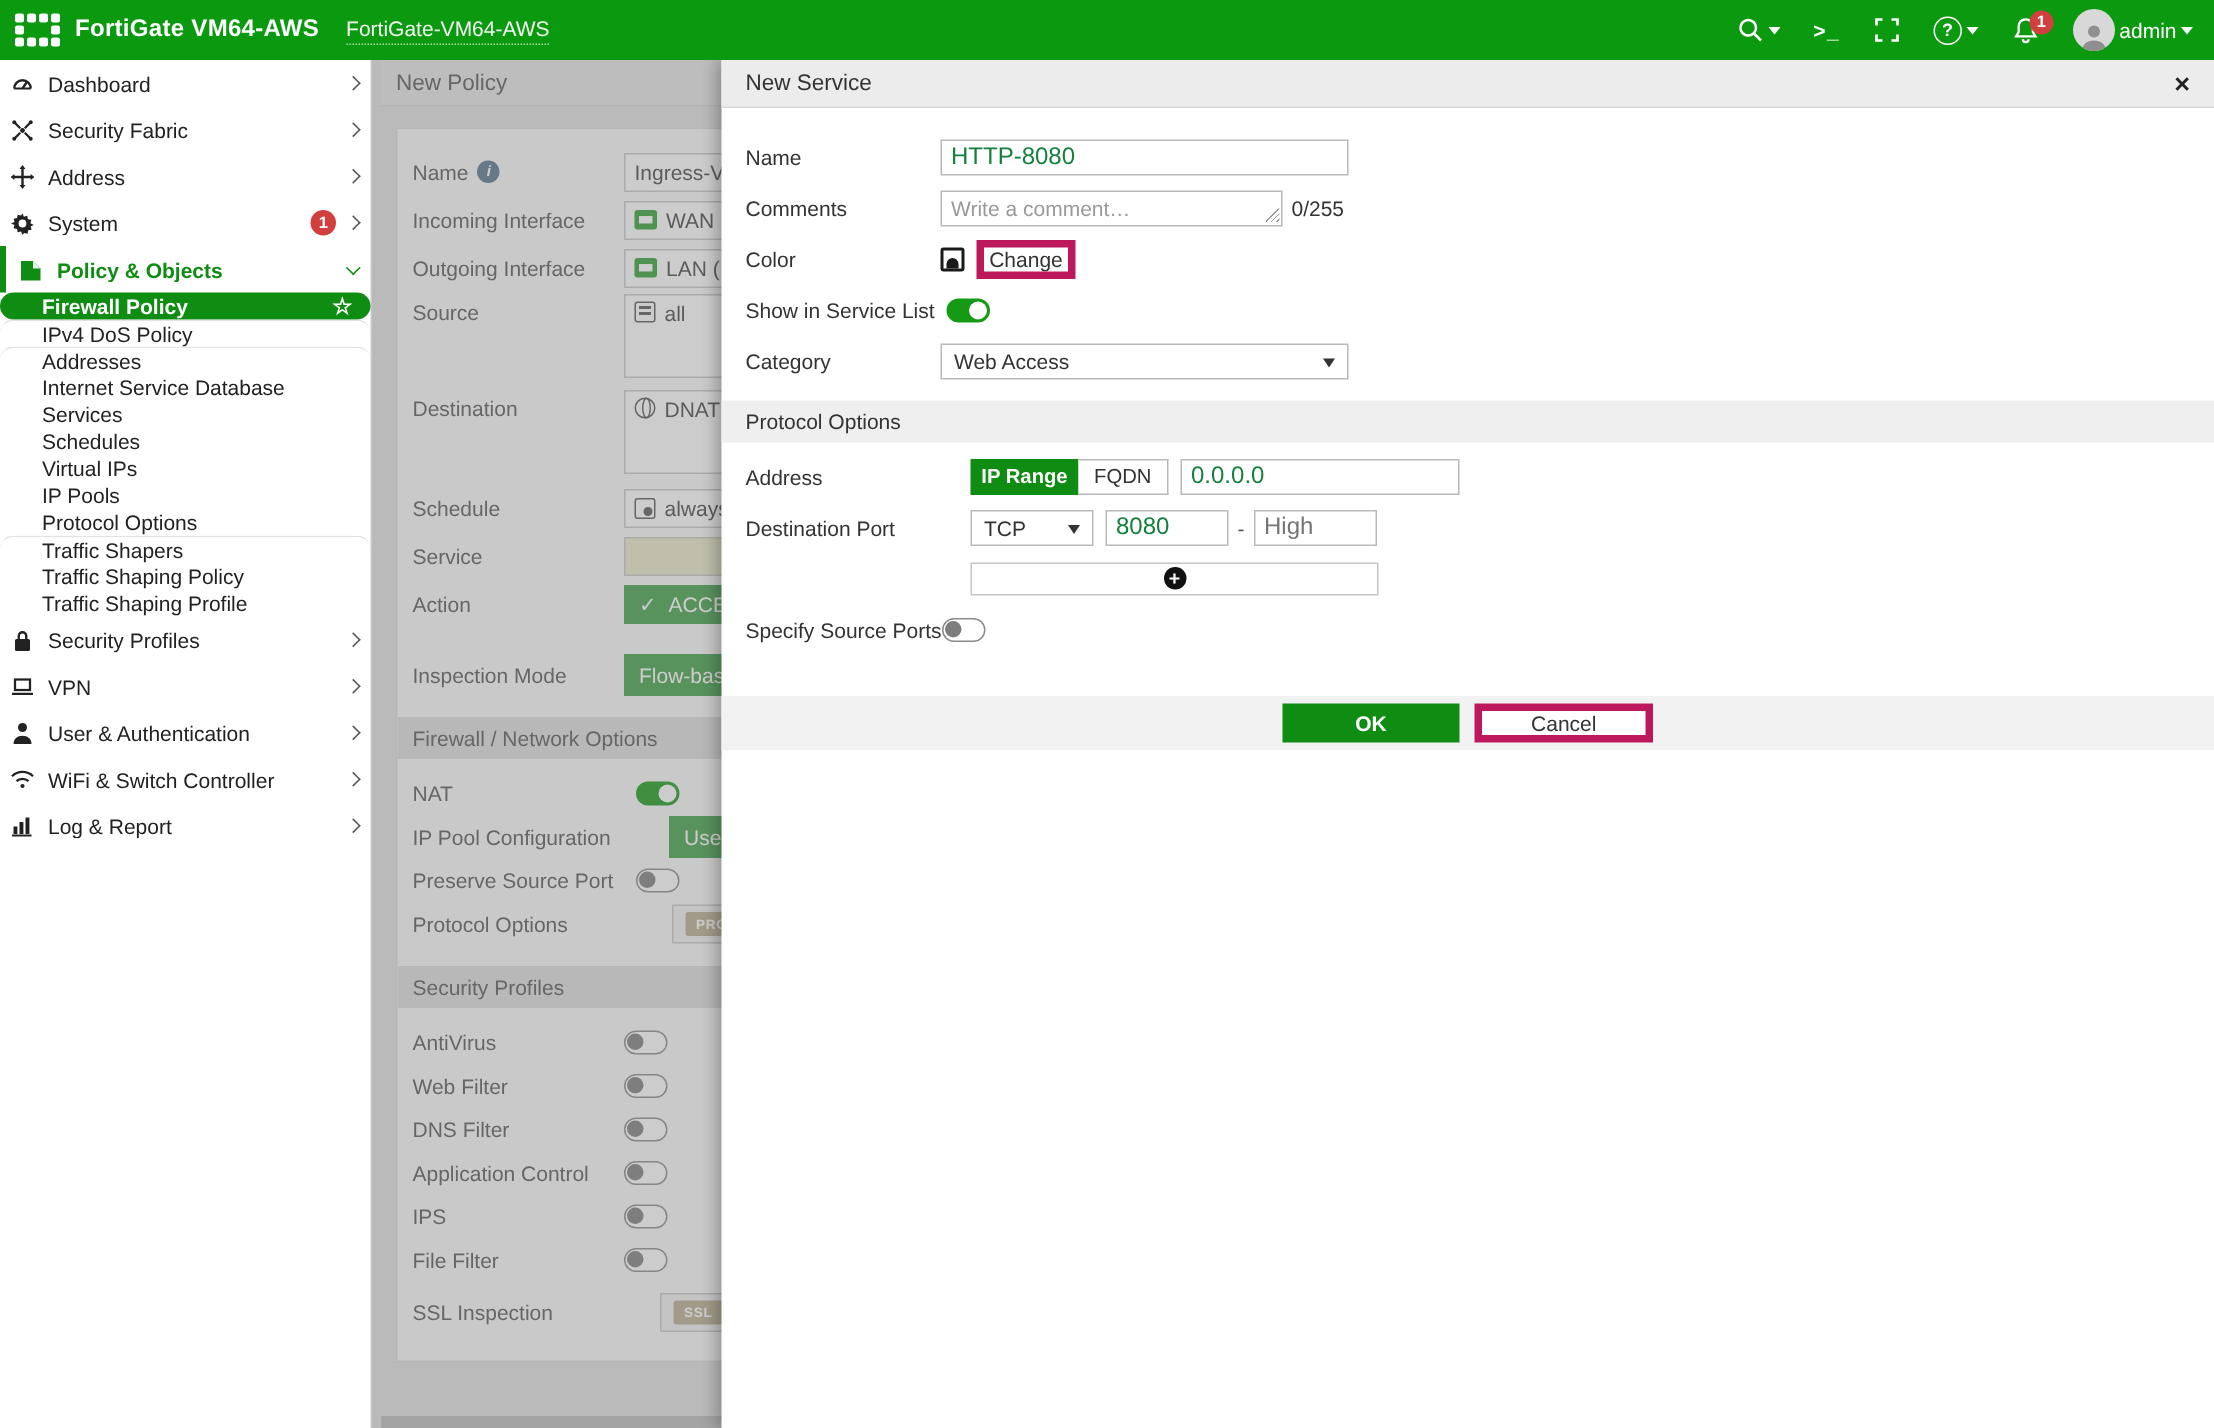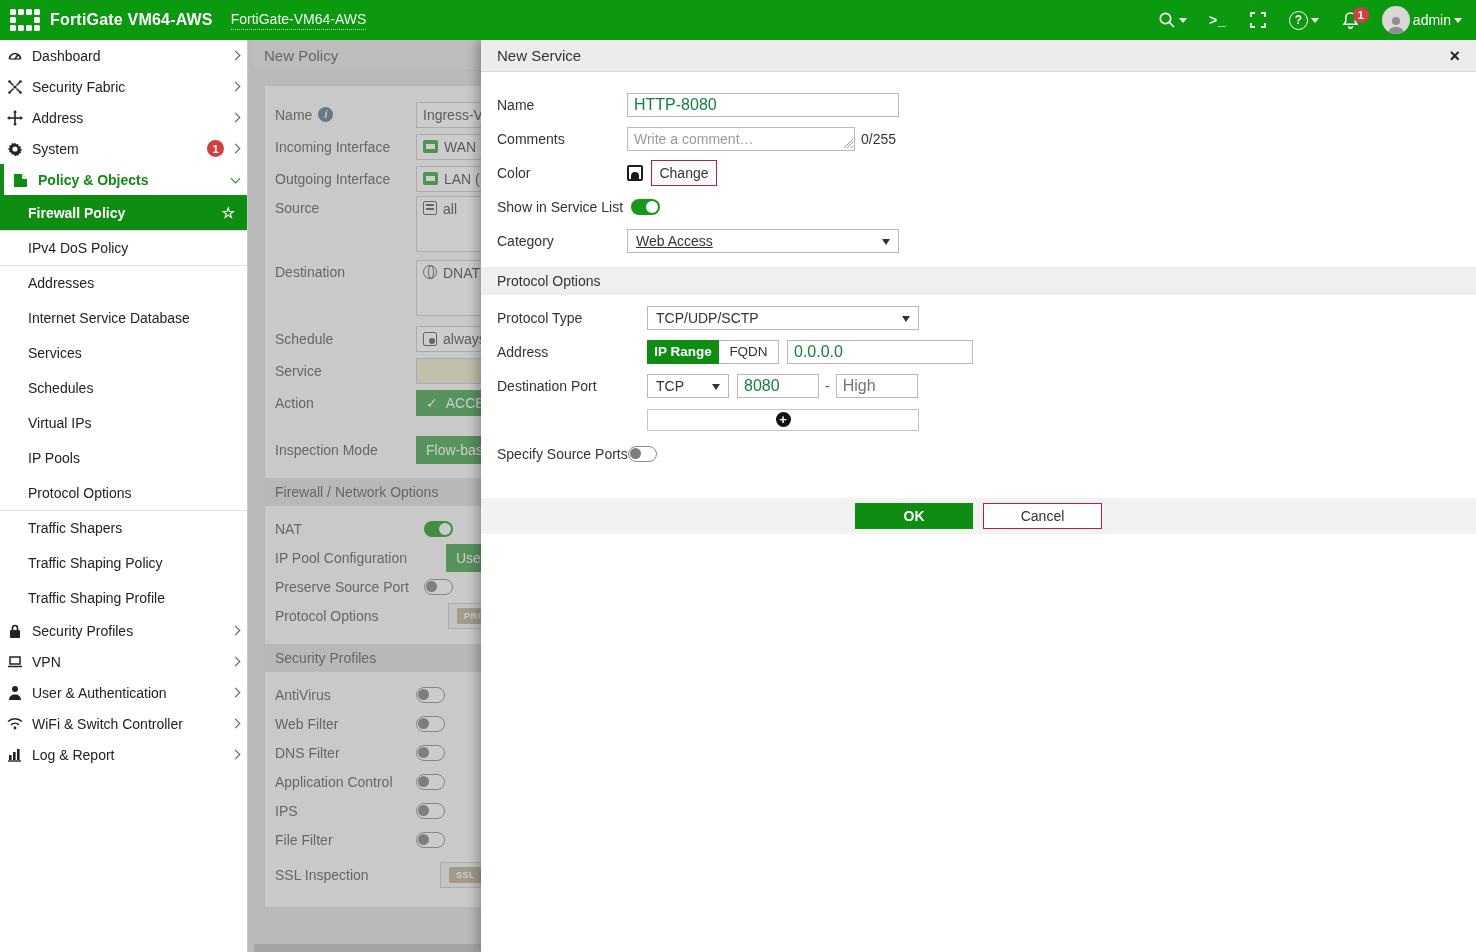--- a/index.html
+++ b/index.html
@@ -25,21 +25,21 @@
   
   .sidebar { position:absolute; left:0; top:40px; width:248px; bottom:0; background:#fff; border-right:1px solid #c9c9c9; z-index:10; font-size:14px; color:#222; }
   .nav-item { height:31px; display:flex; align-items:center; padding:0 6px; cursor:pointer; }
   .nav-item .ico { width:17px; height:17px; margin-right:9px; display:flex; align-items:center; justify-content:center; color:#222; flex:none; }
   .nav-item .lbl { flex:1; white-space:nowrap; overflow:hidden; }
   .chev { width:7px; height:7px; border-right:1.8px solid #555; border-bottom:1.8px solid #555; transform:rotate(-45deg); flex:none; margin-right:2px; }
   .chev.down { transform:rotate(45deg); border-color:#0f8c12; margin-top:-3px; }
   .nav-badge { min-width:17px; height:17px; background:#d23f3f; color:#fff; border-radius:9px; font-size:11px; font-weight:bold; display:flex; align-items:center; justify-content:center; margin-right:8px; padding:0 4px; }
   .nav-item.active-section { border-left:4px solid #0f8c12; padding-left:8px; color:#0f8c12; font-weight:bold; }
   .nav-item.active-section .ico { color:#0f8c12; }
-  .nav-sub { height:35px; display:flex; align-items:center; padding:0 12px 0 28px; cursor:pointer; white-space:nowrap; }
+  .nav-sub { height:18px; display:flex; align-items:center; padding:0 12px 0 28px; cursor:pointer; white-space:nowrap;border-radius:12px; }
   .nav-sub.selected { background:#0f8c12; color:#fff; font-weight:bold; }
   .nav-sub .star { margin-left:auto; font-size:15px; color:#fff; }
   .nav-sub.grp { border-top:1px solid #e2e2e2; }
 
   
   .content { position:absolute; left:248px; top:40px; right:0; bottom:0; background:#e2e2e2; z-index:1; }
   .policy-panel { position:absolute; left:6px; top:0; width:740px; bottom:0; }
   .panel-title { height:31px; background:#e6e6e6; display:flex; align-items:center; padding-left:10px; font-size:15px; color:#555; border-bottom:1px solid #d5d5d5; }
   .panel-card { margin:14px 0 0 10px; background:#fafafa; border:1px solid #dcdcdc; padding:14px 0 10px 10px; width:720px; height:824px; overflow:hidden; position:relative; }
   .p-row { display:flex; align-items:center; min-height:29px; font-size:14px; color:#555; }
@@ -82,21 +82,21 @@
   .sel .sel-txt { flex:1; white-space:nowrap; overflow:hidden; }
   .caret-d { width:0; height:0; border:4.5px solid transparent; border-top:6px solid #333; margin-top:6px; flex:none; }
   .comment-wrap { position:relative; width:228px; }
   .comment-box { width:228px; height:24px; border:1px solid #b9b9b9; background:#fff; font-family:"Liberation Sans",sans-serif; font-size:14px; padding:0 14px 0 6px; color:#222; outline:none; }
   .comment-box::placeholder { color:#9a9a9a; }
   .resize-grip { position:absolute; right:2px; bottom:3px; width:9px; height:9px; background:
      linear-gradient(135deg, transparent 0 45%, #999 45% 52%, transparent 52% 65%, #999 65% 72%, transparent 72% 85%, #999 85% 92%, transparent 92%); }
   .counter { margin-left:6px; font-size:14px; color:#333; }
   .color-ico { width:16px; height:16px; border:2px solid #1a1a1a; border-radius:2px; position:relative; margin-right:8px; }
   .color-ico:after { content:""; position:absolute; left:2px; bottom:0; width:8px; height:7px; background:#1a1a1a; border-radius:4px 4px 0 0; }
-  .btn { height:26px; border:1px solid #be185d; background:#fff; color:#333; font-size:14px; font-family:"Liberation Sans",sans-serif; display:flex; align-items:center; justify-content:center; cursor:pointer; }
+  .btn { height:26px; border:5px solid #be185d; background:#fff; color:#333; font-size:14px; font-family:"Liberation Sans",sans-serif; display:flex; align-items:center; justify-content:center; cursor:pointer; }
   .d-band { height:28px; background:#efefef; display:flex; align-items:center; padding-left:16px; margin:12px 0 8px -16px; font-size:14px; color:#333; }
   .seg { height:24px; display:flex; align-items:center; justify-content:center; font-size:13.5px; cursor:pointer; }
   .seg.on { background:#0f8c12; color:#fff; font-weight:bold; }
   .seg.offseg { background:#fff; color:#333; border:1px solid #b9b9b9; border-left:none; }
   .plus-box { width:272px; height:22px; border:1px solid #c4c4c4; background:#fff; display:flex; align-items:center; justify-content:center; cursor:pointer; }
   .plus-circ { width:15px; height:15px; background:#111; color:#fff; border-radius:50%; font-size:13px; font-weight:bold; display:flex; align-items:center; justify-content:center; line-height:1; }
   .dlg-footer { margin-top:30px; height:36px; background:#f2f2f2; display:flex; align-items:center; justify-content:center; gap:10px; }
   .btn-ok { width:118px; height:26px; background:#0f8c12; color:#fff; font-weight:bold; font-size:14px; border:none; display:flex; align-items:center; justify-content:center; cursor:pointer; font-family:"Liberation Sans",sans-serif; }
   .btn-cancel { width:119px; }
   svg { display:block; }
@@ -479,35 +479,28 @@
       <button class="btn" style="width:66px;">Change</button>
     </div>
 
     <div class="d-row" style="margin-bottom:5px;">
       <span class="d-lbl" style="width:auto; margin-right:8px;">Show in Service List</span>
       <span class="tgl on"></span>
     </div>
 
     <div class="d-row">
       <span class="d-lbl">Category</span>
-      <div class="sel" style="width:272px;text-decoration:underline;">
+      <div class="sel" style="width:272px;">
         <span class="sel-txt">Web Access</span>
         <span class="caret-d"></span>
       </div>
     </div>
 
     <div class="d-band">Protocol Options</div>
 
-    <div class="d-row" style="margin-bottom:5px;">
-      <span class="d-lbl wide">Protocol Type</span>
-      <div class="sel" style="width:272px;">
-        <span class="sel-txt">TCP/UDP/SCTP</span>
-        <span class="caret-d"></span>
-      </div>
-    </div>
 
     <div class="d-row" style="margin-bottom:5px;">
       <span class="d-lbl wide">Address</span>
       <span class="seg on" style="width:72px;">IP Range</span>
       <span class="seg offseg" style="width:60px;">FQDN</span>
       <input class="t-input" style="width: 186px; margin-left: 8px;" value="0.0.0.0">
     </div>
 
     <div class="d-row" style="margin-bottom:5px;">
       <span class="d-lbl wide">Destination Port</span>

